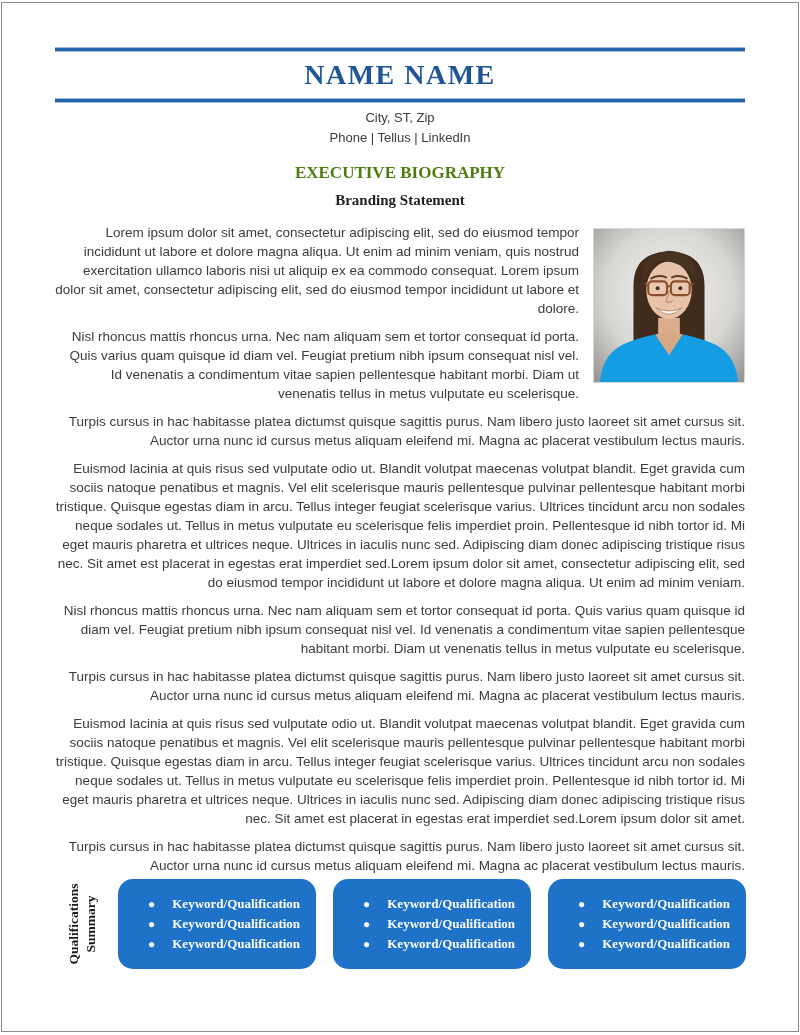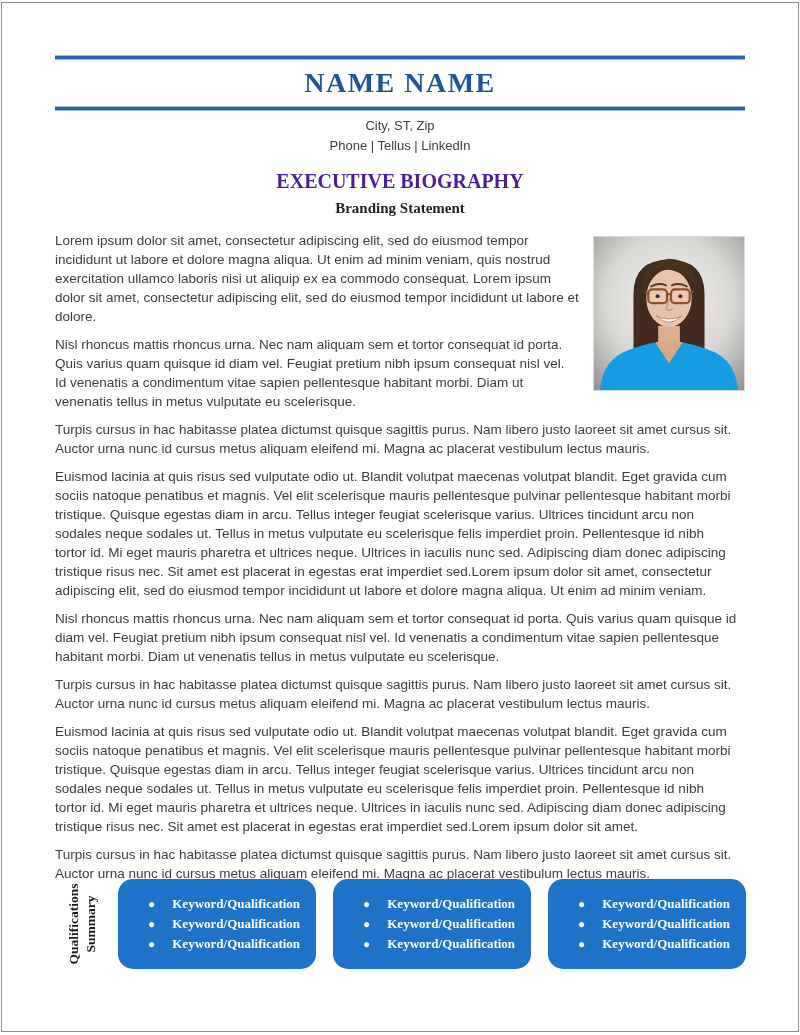--- a/index.html
+++ b/index.html
@@ -5,21 +5,21 @@
   html,body{margin:0;padding:0;}
   body{
     width:800px;height:1035px;position:relative;
     background:#ffffff;
     font-family:"Liberation Sans",sans-serif;
     -webkit-font-smoothing:antialiased;
   }
   .page{
     position:absolute;left:1px;top:2px;right:1px;bottom:3px;
     border:1.5px solid #8c8c8c;
-    padding:12px 53px;
+    padding:4px 53px;
     box-sizing:border-box;
     background:#ffffff;
     overflow:hidden;
   }
   .rule{
     height:3px;background:#2565ae;
     border-top:1px solid #9db9dd;border-bottom:1px solid #9db9dd;
   }
   .rule-top{margin-top:40px;}
   .name{
@@ -31,34 +31,34 @@
     color:#1f5597;
     text-align:center;
   }
   .contact{
     margin-top:5px;text-align:center;
     font-size:13px;line-height:19.5px;color:#3c3c3c;
   }
   .doc-title{
     margin:15px 0 0 0;text-align:center;
     font-family:"Liberation Serif",serif;
-    font-weight:bold;font-size:20px;line-height:22px;
-    color:#4c1d95;
+    font-weight:bold;font-size:17px;line-height:22px;
+    color:#4d7c0f;
   }
   .branding{
     margin:7px 0 12px 0;text-align:center;
     font-family:"Liberation Serif",serif;
     font-weight:bold;font-size:15px;line-height:18px;
     color:#222222;
   }
   .body-text{margin-top:14px;}
   .body-text p{
-    margin:0 6px 9px 0;
+    margin:0 0 9px 0;
     font-size:13.5px;line-height:19px;color:#3c3c3c;
-    text-align:left;
+    text-align:right;
   }
   .photo{
     float:right;
     width:152px;height:155px;
     margin:5px 0 10px 14px;
     border:1px solid #d8d8d8;
     box-sizing:border-box;
     overflow:hidden;
   }
   .photo svg{display:block;width:100%;height:100%;}

